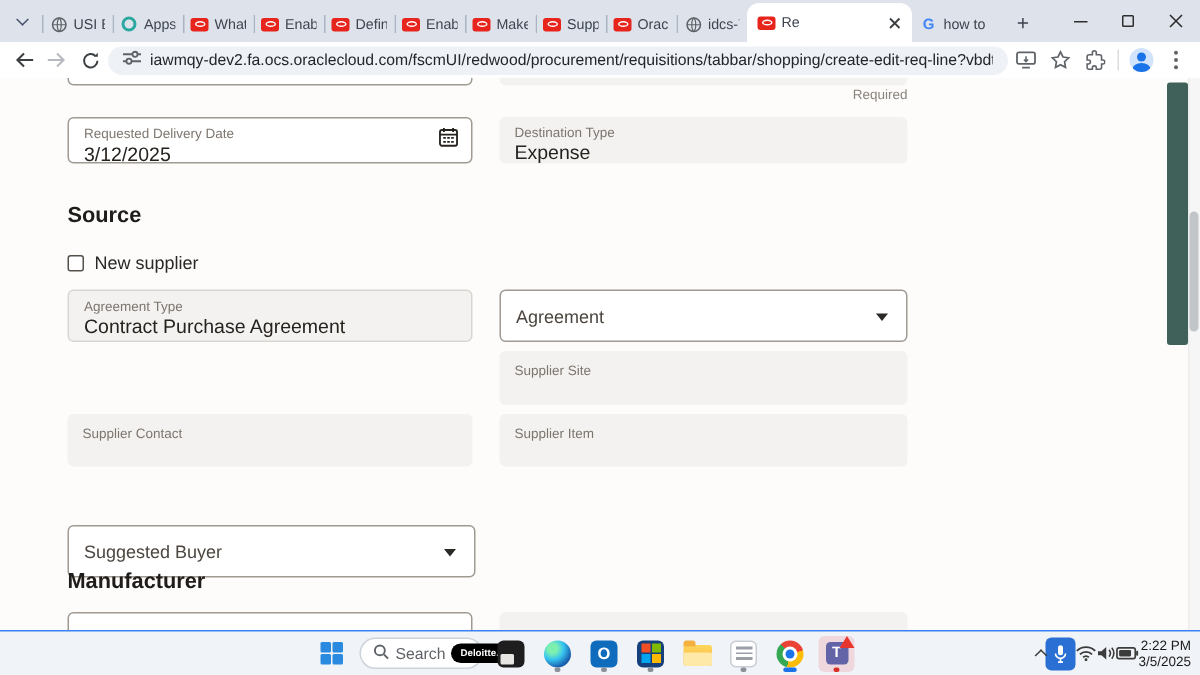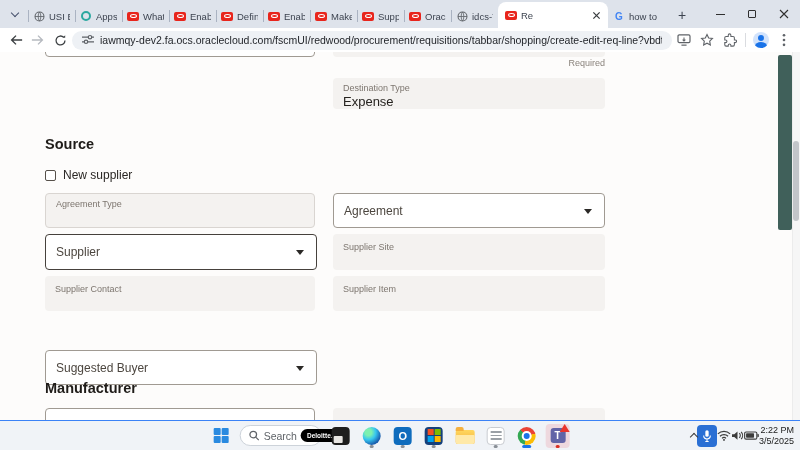--- a/index.html
+++ b/index.html
@@ -283,44 +283,51 @@
     </div>
   </div>
 
   <div class="content">
 
     <div class="fld white" style="left:45px; top:-25px; width:270px; height:30px;"></div>
     <div class="fld gray" style="left:333px; top:-25px; width:272px; height:30px;"></div>
 
     <div class="reqnote" style="left:333px; top:6px; width:272px;">Required</div>
 
+    <div class="fld white" style="left:45px; top:26px; width:270px; height:31px;">
+      <span class="lbl">Requested Delivery Date</span>
+      <span class="val">3/12/2025</span>
+      <span class="cal"><svg width="14" height="14" viewBox="0 0 16 16">
+            <rect x="1.5" y="2.5" width="13" height="12" rx="1.5" fill="none" stroke="#26231f" stroke-width="1.4"></rect>
+            <path d="M1.5 6h13" stroke="#26231f" stroke-width="1.4"></path>
+            <path d="M4.5 1v3M11.5 1v3" stroke="#26231f" stroke-width="1.4"></path>
+            <path d="M4 8.5h2M7 8.5h2M10 8.5h2M4 11.5h2M7 11.5h2M10 11.5h2" stroke="#26231f" stroke-width="1.2"></path>
+          </svg></span>
+    </div>
     <div class="fld gray" style="left:333px; top:26px; width:272px; height:31px;">
       <span class="lbl">Destination Type</span>
       <span class="val">Expense</span>
     </div>
 
     <div class="heading" style="left:45px; top:84px;">Source</div>
 
     <div class="cbrow" style="left:45px; top:116px;">
       <span class="cbbox"></span>
       <span class="cblabel">New supplier</span>
     </div>
 
     <div class="fld gray" style="left:45px; top:141px; width:270px; height:35px; border:1px solid #d9d5d1;">
       <span class="lbl">Agreement Type</span>
+      <span class="val">Contract Purchase Agreement</span>
     </div>
     <div class="fld white" style="left:333px; top:141px; width:272px; height:35px;">
       <span class="lbl center">Agreement</span>
       <span class="caret"></span>
     </div>
 
-    <div class="fld white focus" style="left:45px; top:182px; width:272px; height:36px;">
-      <span class="lbl center">Supplier</span>
-      <span class="caret"></span>
-    </div>
     <div class="fld gray" style="left:333px; top:174px; width:272px; height:36px;margin-top:8px;">
       <span class="lbl" style="padding-top:8px;">Supplier Site</span>
     </div>
 
     <div class="fld gray" style="left:45px; top:224px; width:270px; height:35px;">
       <span class="lbl" style="padding-top:8px;">Supplier Contact</span>
     </div>
     <div class="fld gray" style="left:333px; top:224px; width:272px; height:35px;">
       <span class="lbl" style="padding-top:8px;">Supplier Item</span>
     </div>

